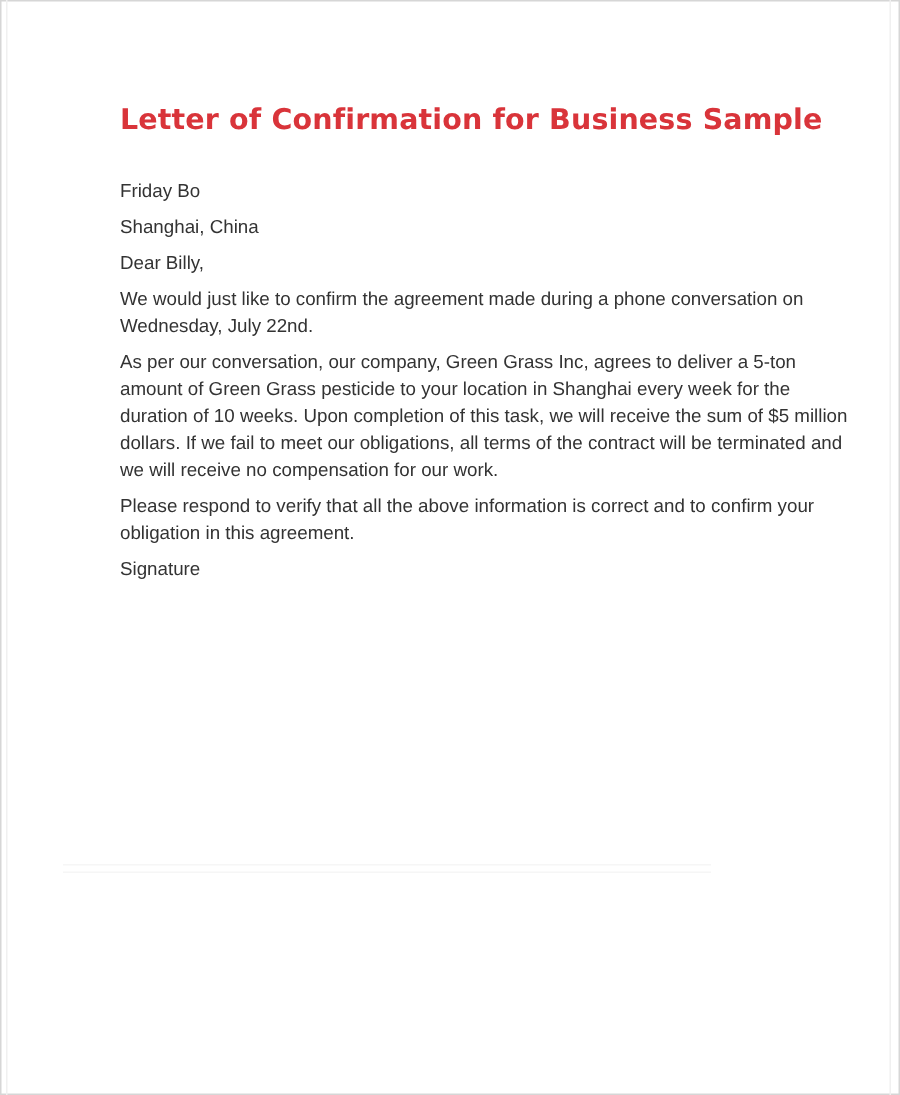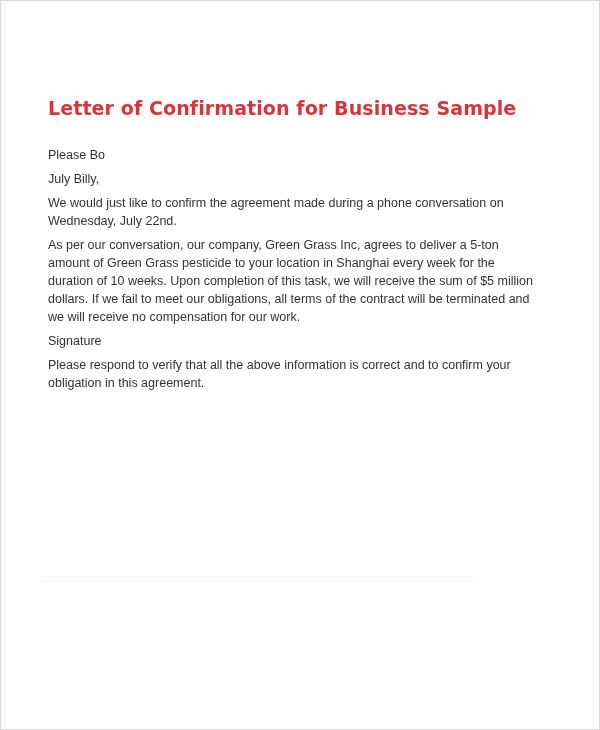--- a/index.html
+++ b/index.html
@@ -33,26 +33,25 @@
     .inner-line-right {
       position: absolute;
       left: 593px;
       top: 0;
       width: 1px;
       height: 730px;
       background: #f0f0f0;
     }
     .page {
       position: absolute;
-      left: 48px;
+      left: 80px;
       top: 64px;
       width: 490px;
       font-family: "Liberation Sans", sans-serif;
       color: #333333;
-      margin-top: 28px;
     }
     .title {
       font-family: "DejaVu Sans", sans-serif;
       font-weight: bold;
       font-size: 19px;
       color: #d9343a;
       margin: 0;
       line-height: 32px;
       letter-spacing: 0.1px;
     }
@@ -76,23 +75,24 @@
 <body>
 
 <div class="frame"></div>
 <div class="inner-line-left"></div>
 <div class="inner-line-right"></div>
 
 <div class="page">
   <h1 class="title">Letter of Confirmation for Business Sample</h1>
 
   <div class="body-text">
-    <p>Please Bo</p>
-    <p>July Billy,</p>
+    <p>Friday Bo</p>
+    <p>Shanghai, China</p>
+    <p>Dear Billy,</p>
     <p>We would just like to confirm the agreement made during a phone conversation on Wednesday, July 22nd.</p>
     <p>As per our conversation, our company, Green Grass Inc, agrees to deliver a 5-ton amount of Green Grass pesticide to your location in Shanghai every week for the duration of 10 weeks. Upon completion of this task, we will receive the sum of $5 million dollars. If we fail to meet our obligations, all terms of the contract will be terminated and we will receive no compensation for our work.</p>
+    <p>Please respond to verify that all the above information is correct and to confirm your obligation in this agreement.</p>
     <p>Signature</p>
-    <p>Please respond to verify that all the above information is correct and to confirm your obligation in this agreement.</p>
   </div>
 </div>
 
 <div class="footer-rule" style="top:576px;"></div>
 <div class="footer-rule" style="top:581px;"></div>
 
 </body></html>

